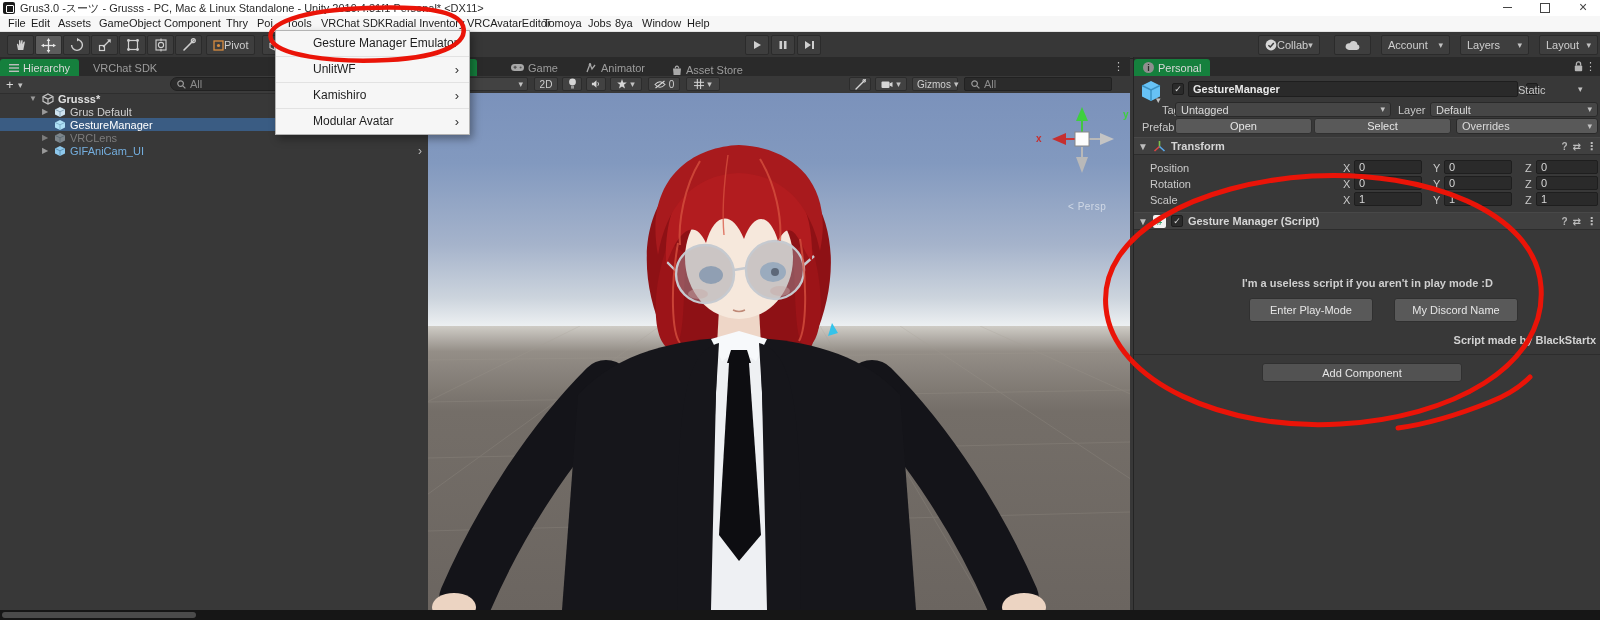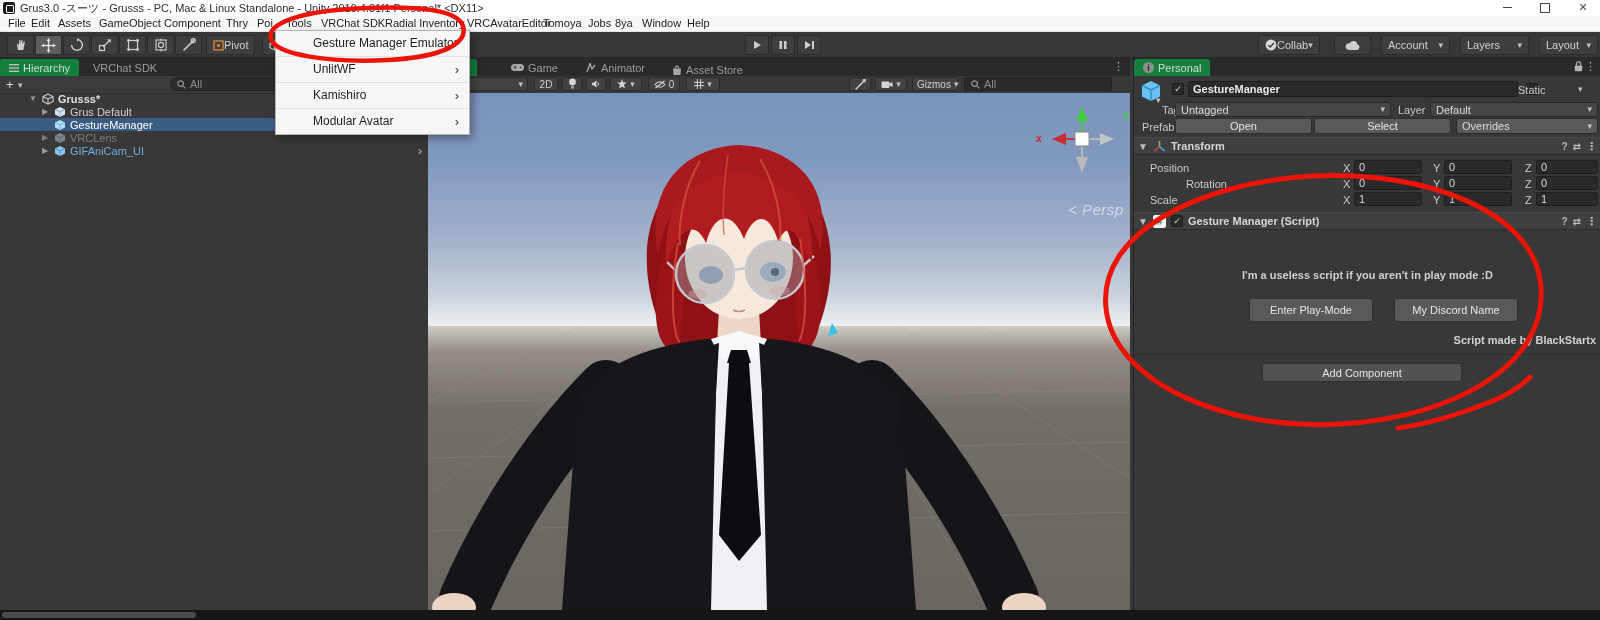--- a/index.html
+++ b/index.html
@@ -51,21 +51,21 @@
   #scene{left:428px;top:57px;width:702px;height:553px;background:#383838;}
   .stoolbar{position:absolute;left:0;top:19px;right:0;height:17px;background:#383838;border-bottom:1px solid #292929;}
   .sctl{position:absolute;top:1px;height:14px;background:#424242;border:1px solid #2c2c2c;border-radius:2px;
         display:flex;align-items:center;justify-content:center;gap:3px;padding:0 4px;box-sizing:border-box;color:#cfcfcf;font-size:10px;}
   #viewport{position:absolute;left:0;top:36px;width:702px;height:517px;overflow:hidden;}
   #sky{position:absolute;left:0;top:0;width:702px;height:233px;
        background:linear-gradient(#7b92bb 0%,#8299bf 30%,#a5b3cb 65%,#ccd4dd 88%,#edf0f2 100%);}
   #groundv{position:absolute;left:0;top:233px;width:702px;height:284px;
        background:linear-gradient(#cfccc6 0%,#948e87 9%,#746e68 30%,#6b6560 100%);}
   .gizlbl{position:absolute;font-size:10px;font-weight:700;}
-  .persp{position:absolute;color:rgba(255,255,255,.55);font-size:15px;letter-spacing:.5px;font-style:italic;}
+  .persp{position:absolute;color:rgba(255,255,255,.55);font-size:10px;letter-spacing:.5px;}
   
   #inspector{left:1133px;top:57px;width:467px;height:553px;background:#383838;border-left:1px solid #242424;}
   .comph{position:absolute;left:0;right:0;height:18px;background:#404040;border-top:1px solid #484848;border-bottom:1px solid #2c2c2c;
          display:flex;align-items:center;gap:5px;padding:0 4px;box-sizing:border-box;font-weight:700;color:#d5d5d5;}
   .rowlbl{position:absolute;color:#c9c9c9;}
   .axis{position:absolute;color:#c9c9c9;}
   .chk{width:10px;height:10px;background:#2a2a2a;border:1px solid #1d1d1d;border-radius:2px;color:#d8d8d8;
        font-size:9px;line-height:10px;text-align:center;flex:none;}
   .infoi{display:inline-flex;width:11px;height:11px;border-radius:50%;background:#8f8f8f;color:#2a2a2a;
          font-size:9px;font-weight:700;align-items:center;justify-content:center;}
@@ -569,21 +569,21 @@
       </div>
     <span class="abs axis" style="left:299px;top:105px;">Y</span>
     <div class="field abs" style="left:310px;top:103px;width:68px;height:14px;">
         <span>0</span>
       </div>
     <span class="abs axis" style="left:391px;top:105px;">Z</span>
     <div class="field abs" style="left:402px;top:103px;width:62px;height:14px;">
         <span>0</span>
       </div>
 
-    <span class="abs rowlbl" style="left:16px;top:121px;margin-left:36px;">Rotation</span>
+    <span class="abs rowlbl" style="left:16px;top:121px;">Rotation</span>
     <span class="abs axis" style="left:209px;top:121px;">X</span>
     <div class="field abs" style="left:220px;top:119px;width:68px;height:14px;">
         <span>0</span>
       </div>
     <span class="abs axis" style="left:299px;top:121px;">Y</span>
     <div class="field abs" style="left:310px;top:119px;width:68px;height:14px;">
         <span>0</span>
       </div>
     <span class="abs axis" style="left:391px;top:121px;">Z</span>
     <div class="field abs" style="left:402px;top:119px;width:62px;height:14px;">
@@ -607,21 +607,21 @@
     <div class="comph" style="top:155px;">
       <span class="hicon">▼</span>
       <span style="width:13px;height:13px;background:#f2f2f2;border-radius:2px;color:#2f9e6c;font-size:10px;font-weight:700;text-align:center;line-height:13px;flex:none;">#</span>
       <span class="chk">✓</span>
       <span>Gesture Manager (Script)</span>
       <span class="helpq" style="margin-left:auto;">?</span>
       <span class="hicon">⇄</span>
       <span class="kebab">⋮</span>
     </div>
 
-    <div class="abs" style="left:0;top:212px;width:467px;text-align:center;font-weight:700;color:#cfcfcf;">I'm a useless script if you aren't in play mode :D</div>
+    <div class="abs" style="left:0;top:220px;width:467px;text-align:center;font-weight:700;color:#cfcfcf;">I'm a useless script if you aren't in play mode :D</div>
     <div class="ubtn abs" style="left:115px;top:241px;width:124px;height:24px;">
         <span>Enter Play-Mode</span>
       </div>
     <div class="ubtn abs" style="left:260px;top:241px;width:124px;height:24px;">
         <span>My Discord Name</span>
       </div>
     <div class="abs" style="left:0;top:277px;width:462px;text-align:right;font-weight:700;color:#d2d2d2;">Script made by BlackStartx</div>
 
     <div class="abs" style="left:0;top:297px;width:467px;height:1px;background:#2c2c2c;"></div>
     <div class="ubtn abs" style="left:128px;top:306px;width:200px;height:19px;background:#525252;">

